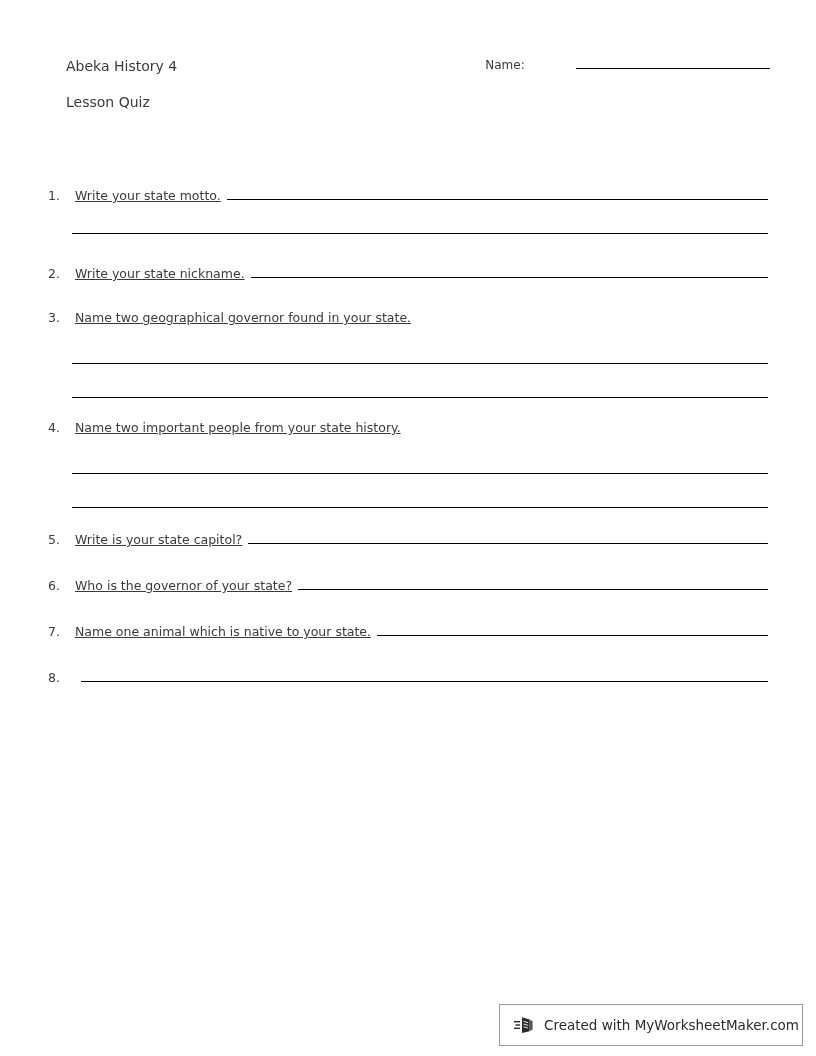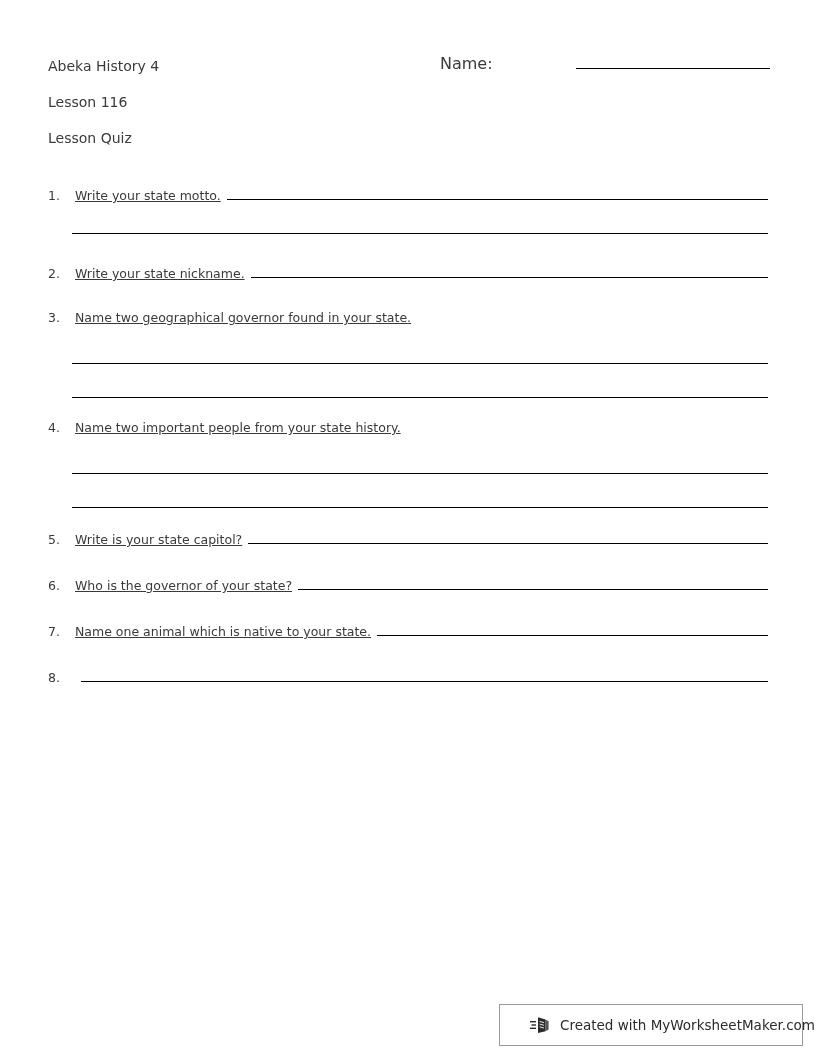--- a/index.html
+++ b/index.html
@@ -26,37 +26,38 @@
     position: absolute;
     left: 48px;
     top: 48px;
     width: 420px;
   }
   .header-line {
     font-size: 14px;
     line-height: 36px;
     color: #3a3a3a;
     white-space: nowrap;
+    margin-left: 18px;
   }
 
   .header-right {
     position: absolute;
     left: 440px;
     top: 50px;
     width: 330px;
   }
   .field-row {
     display: flex;
     align-items: baseline;
     height: 38px;
   }
   .field-label {
     width: 130px;
-    text-align: left;
-    font-size: 16px;
+    text-align: center;
+    font-size: 12px;
     color: #3a3a3a;
     padding-right: 6px;
     white-space: nowrap;
   }
   .field-rule {
     flex: 1 1 auto;
     border-bottom: 1.6px solid #000000;
     height: 18px;
   }
 
@@ -119,21 +120,21 @@
     position: absolute;
     left: 499px;
     top: 1004px;
     width: 304px;
     height: 42px;
     box-sizing: border-box;
     border: 1px solid #9a9a9a;
     background: #ffffff;
     display: flex;
     align-items: center;
-    padding-left: 30px;
+    padding-left: 14px;
   }
   .footer-logo {
     width: 22px;
     height: 22px;
     flex: 0 0 22px;
     margin-right: 8px;
     display: block;
   }
   .footer-text {
     font-size: 13.5px;
@@ -141,21 +142,20 @@
     white-space: nowrap;
   }
 </style>
 </head>
 <body>
 
 <div class="page">
 
   <div class="header-left">
     <div class="header-line">Abeka History 4</div>
-    <div class="header-line">Lesson 116</div>
     <div class="header-line">Lesson Quiz</div>
   </div>
 
   <div class="header-right">
     <div class="field-row">
       <div class="field-label">Name:</div>
       <div class="field-rule"></div>
     </div>
   </div>
 

